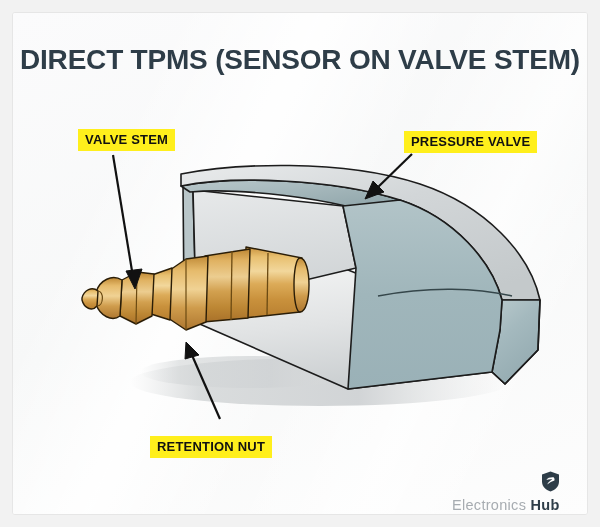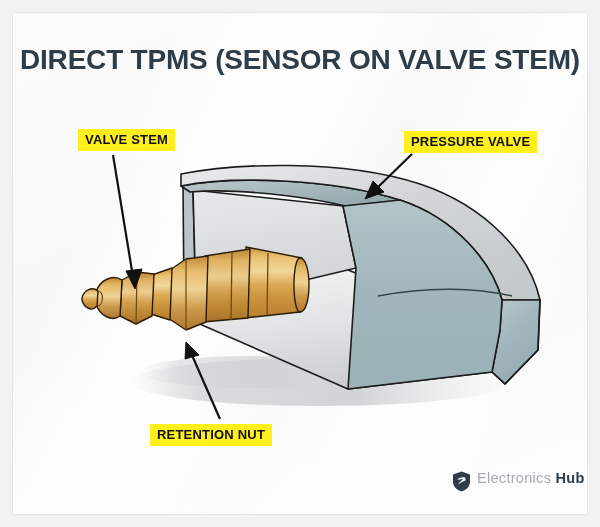--- a/index.html
+++ b/index.html
@@ -58,38 +58,39 @@
     color: #111111;
     font-size: 13px;
     font-weight: bold;
     letter-spacing: 0.2px;
     padding: 4px 7px 5px 7px;
     white-space: nowrap;
     line-height: 1;
   }
   #label-valve-stem { left: 62px;  top: 129px; margin-left: 16px; }
   #label-pressure-sensor { left: 404px; top: 131px; }
-  #label-retention-nut { left: 150px; top: 424px; }
+  #label-retention-nut { left: 150px; top: 436px; }
 
   #illustration {
     position: absolute;
     left: 0;
     top: 0;
     width: 600px;
     height: 527px;
   }
 
   
   #logo {
     position: absolute;
     left: 452px;
     top: 471px;
     display: flex;
-    align-items: flex-start;
+    align-items: flex-end;
     gap: 6px;
+    flex-direction: column;
   }
   #logo-text {
     font-size: 14.5px;
     color: #a7acb1;
     letter-spacing: 0.3px;
     line-height: 1;
   }
   #logo-text b { color: #2e3d48; }
 </style>
 </head>

